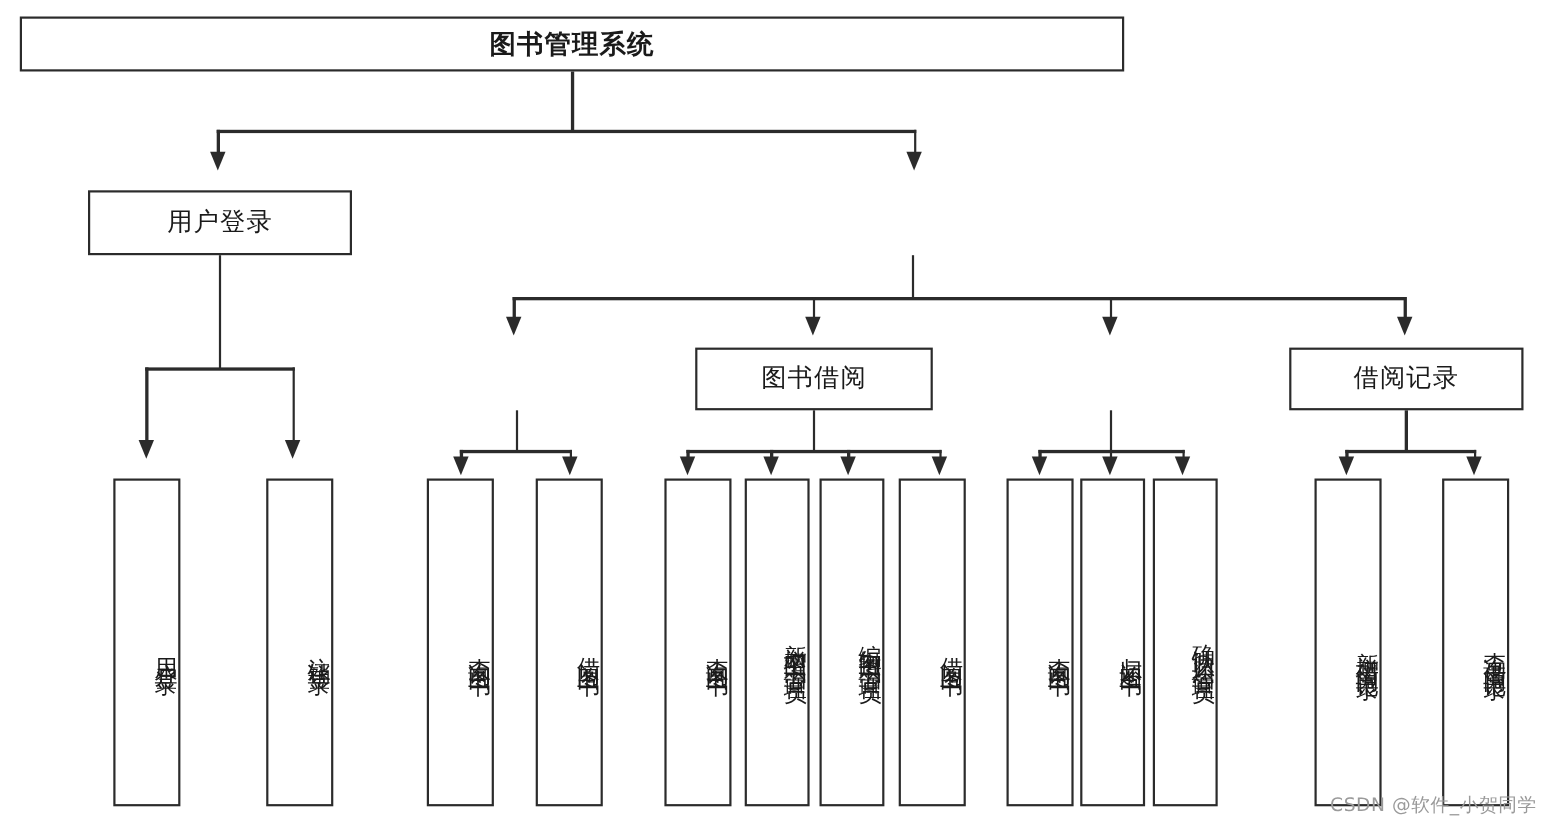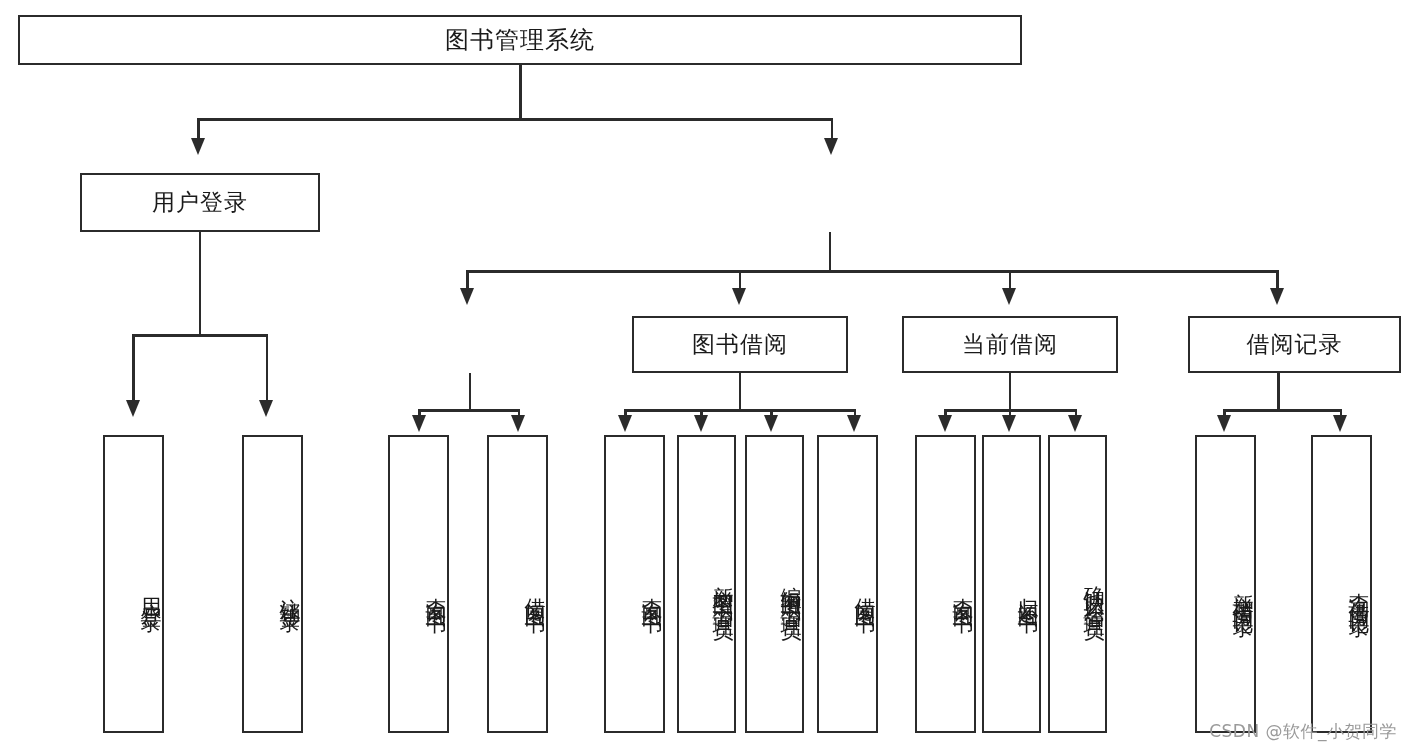--- a/index.html
+++ b/index.html
@@ -73,21 +73,21 @@
     letter-spacing: 0.5px;
     pointer-events: none;
     white-space: nowrap;
   }
 </style>
 </head>
 <body>
 
 <div id="canvas">
 
-  <div class="node h title" style="left:18px; top:15px; width:1004px; height:50px;">
+  <div class="node h title" style="left:18px; top:15px; width:1004px; height:50px;font-weight:bold;">
     <span>图书管理系统</span>
   </div>
 
   <div class="conn v" style="left:519px; top:65px; width:2.5px; height:55px;"></div>
 
   <div class="conn h" style="left:197px; top:118px; width:636px; height:2.5px;"></div>
   <div class="conn v" style="left:197px; top:118px; width:2.5px; height:22px;"></div>
   <div class="conn v" style="left:830.5px; top:118px; width:2.5px; height:22px;"></div>
   <div class="arrow" style="left:190.5px; top:138px;"></div>
   <div class="arrow" style="left:824px; top:138px;"></div>
@@ -110,24 +110,21 @@
   <div class="conn v" style="left:1008.5px; top:270px; width:2.5px; height:20px;"></div>
   <div class="conn v" style="left:1276px; top:270px; width:2.5px; height:20px;"></div>
   <div class="arrow" style="left:459.5px; top:288px;"></div>
   <div class="arrow" style="left:732px; top:288px;"></div>
   <div class="arrow" style="left:1002px; top:288px;"></div>
   <div class="arrow" style="left:1269.5px; top:288px;"></div>
 
   <div class="node h" style="left:632px; top:316px; width:216px; height:57px;">
     <span>图书借阅</span>
   </div>
-  <div class="node h" style="left:902px; top:316px; width:216px; height:57px;">
-    <span>当前借阅</span>
-  </div>
-  <div class="node h" style="left:1172px; top:316px; width:213px; height:57px;margin-left:16px;">
+  <div class="node h" style="left:1172px; top:316px; width:213px; height:57px;">
     <span>借阅记录</span>
   </div>
 
   <div class="conn v" style="left:468.5px; top:373px; width:2.5px; height:38px;"></div>
   <div class="conn h" style="left:418px; top:409px; width:102px; height:2.5px;"></div>
   <div class="conn v" style="left:418px; top:409px; width:2.5px; height:8px;"></div>
   <div class="conn v" style="left:517.5px; top:409px; width:2.5px; height:8px;"></div>
   <div class="arrow" style="left:411.5px; top:415px;"></div>
   <div class="arrow" style="left:511px; top:415px;"></div>
 

